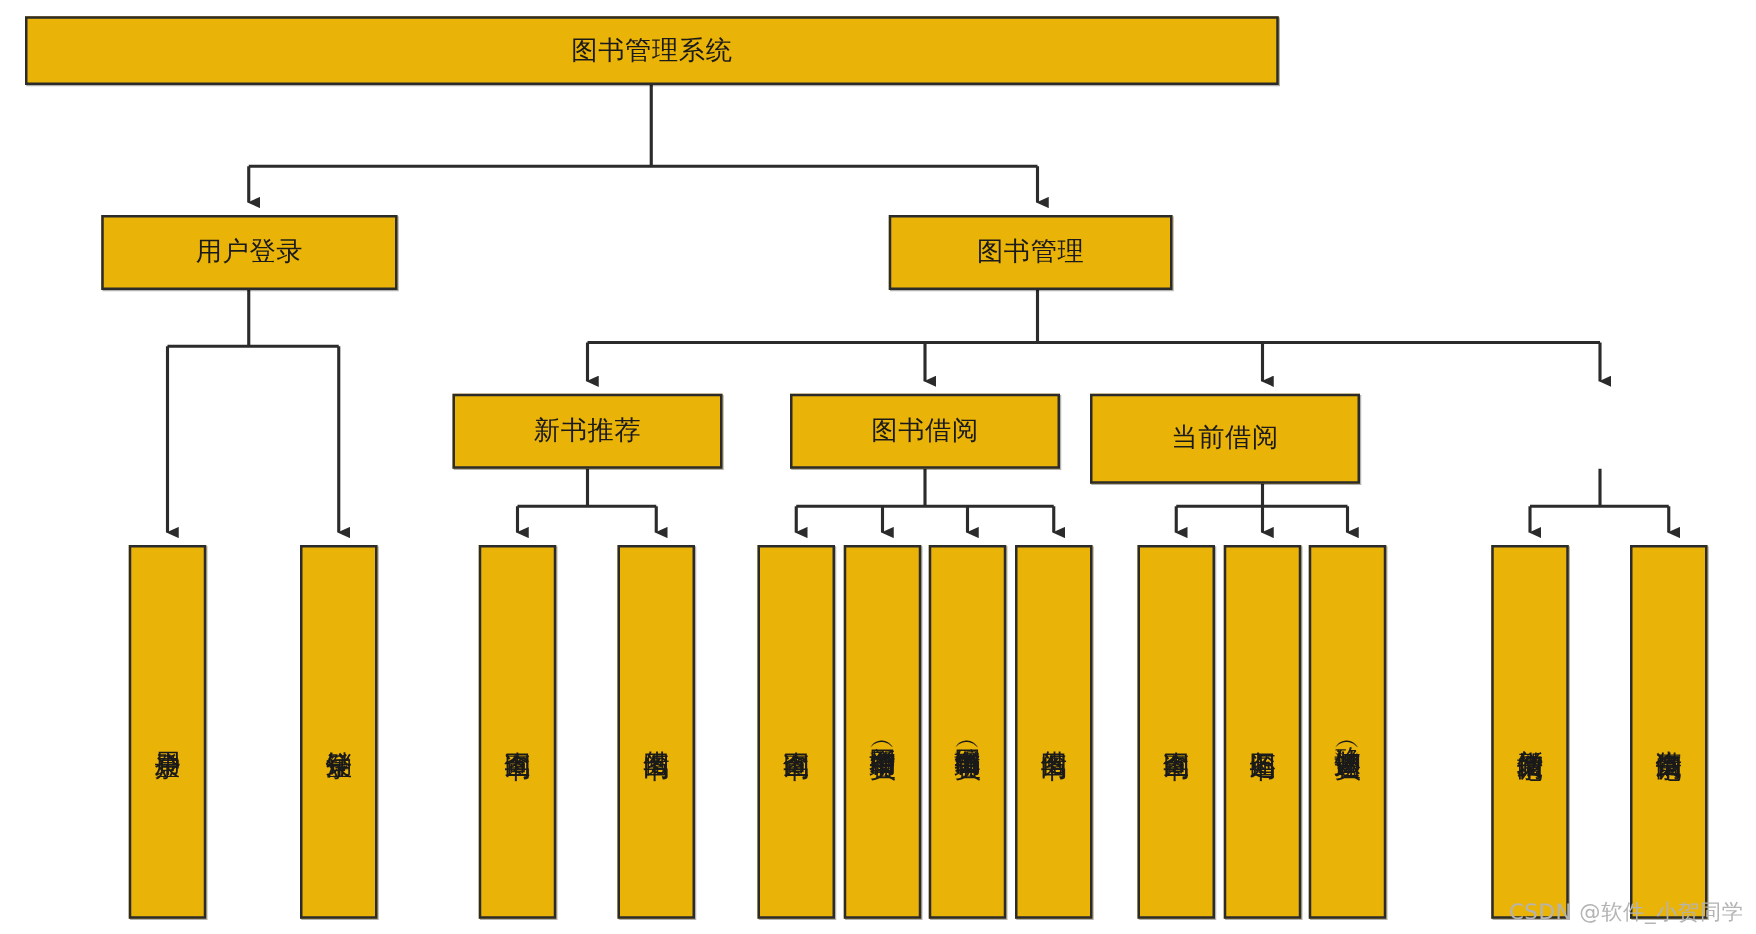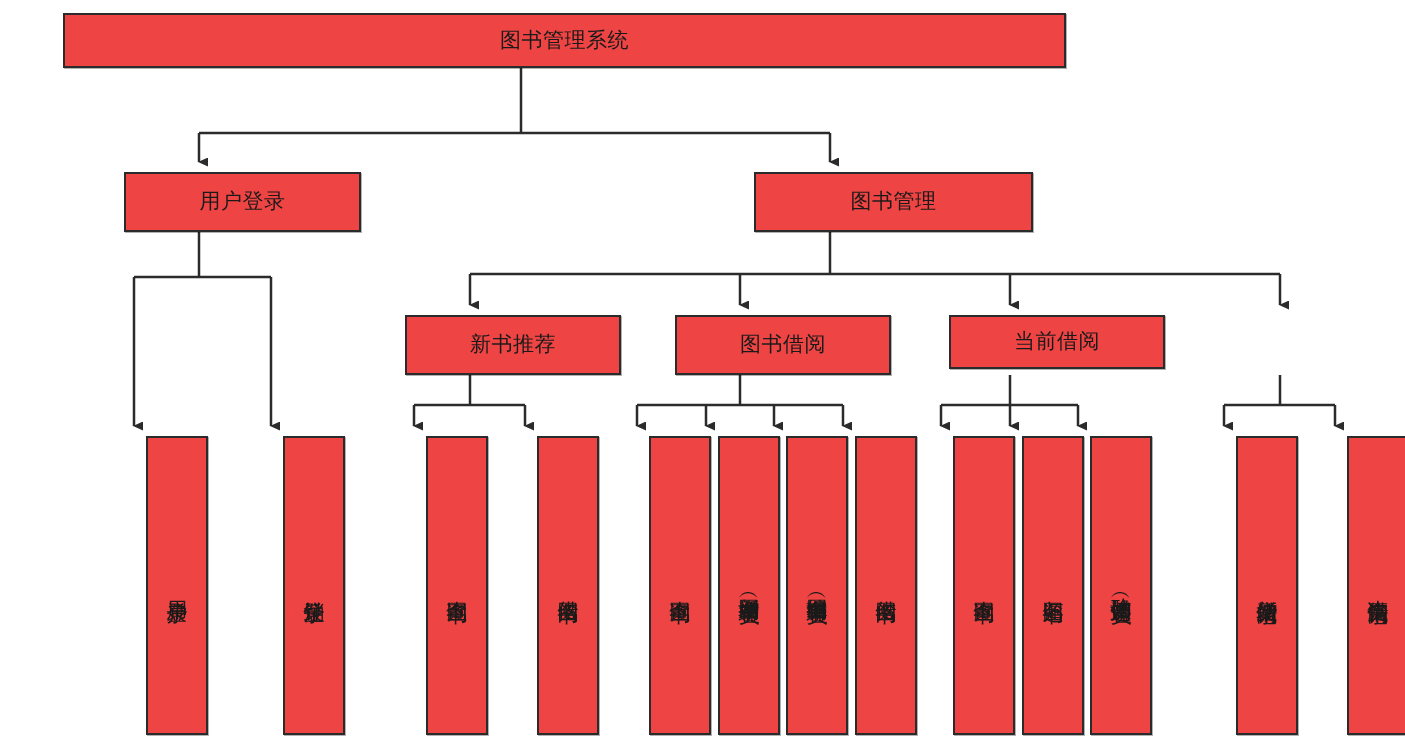--- a/index.html
+++ b/index.html
@@ -22,28 +22,27 @@
     position: absolute;
     left: 0;
     top: 0;
     width: 1405px;
     height: 747px;
     pointer-events: none;
   }
   .node {
     position: absolute;
     box-sizing: border-box;
-    background: #ef4444;
+    background: #eab308;
     border: 2px solid #2b2b2b;
     box-shadow: 1px 1px 0 rgba(0,0,0,0.30);
     display: flex;
     align-items: center;
     justify-content: center;
     color: #1a1a1a;
-    margin-left: 43px;
   }
   .node-label {
     display: block;
     text-align: center;
     line-height: 1.22;
     letter-spacing: 0.5px;
     color: #1a1a1a;
   }
   .node.horiz .node-label {
     font-size: 21px;
@@ -127,33 +126,33 @@
   </svg>
 
   <div class="node horiz" style="left:20px; top:13px; width:1003px; height:55px;">
     <span class="node-label">图书管理系统</span>
   </div>
 
   <div class="node horiz" style="left:81px; top:172px; width:237px; height:60px;">
     <span class="node-label">用户登录</span>
   </div>
 
-  <div class="node horiz" style="left:711px; top:172px; width:279px; height:60px;">
+  <div class="node horiz" style="left:711px; top:172px; width:227px; height:60px;">
     <span class="node-label">图书管理</span>
   </div>
 
   <div class="node horiz" style="left:632px; top:315px; width:216px; height:60px;">
     <span class="node-label">图书借阅</span>
   </div>
 
   <div class="node horiz" style="left:362px; top:315px; width:216px; height:60px;">
     <span class="node-label">新书推荐</span>
   </div>
 
-  <div class="node horiz" style="left:906px; top:315px; width:216px; height:54px;">
+  <div class="node horiz" style="left:872px; top:315px; width:216px; height:72px;">
     <span class="node-label">当前借阅</span>
   </div>
 
 
   <div class="node vert" style="left:103px; top:436px; width:62px; height:299px;">
     <span class="node-label">用户登录</span>
   </div>
 
   <div class="node vert" style="left:240px; top:436px; width:62px; height:299px;">
     <span class="node-label">注销登录</span>
@@ -196,14 +195,15 @@
   </div>
 
   <div class="node vert" style="left:1193px; top:436px; width:62px; height:299px;">
     <span class="node-label">新增借阅记录</span>
   </div>
 
   <div class="node vert" style="left:1304px; top:436px; width:62px; height:299px;">
     <span class="node-label">查询借阅记录</span>
   </div>
 
+  <div id="watermark">CSDN @软件_小贺同学</div>
 
 </div>
 
 </body></html>

